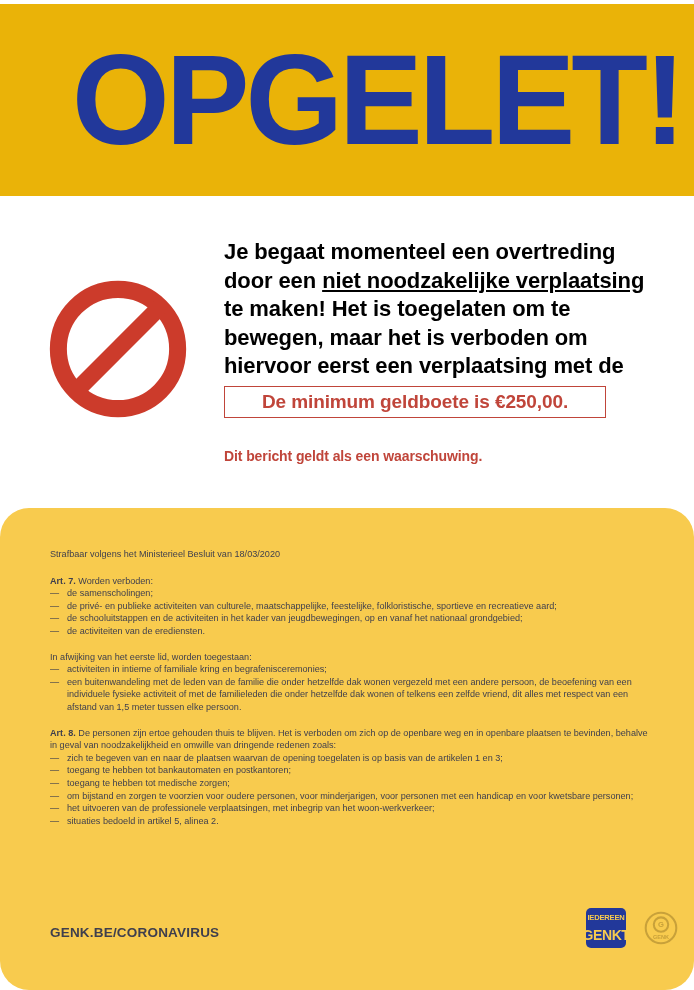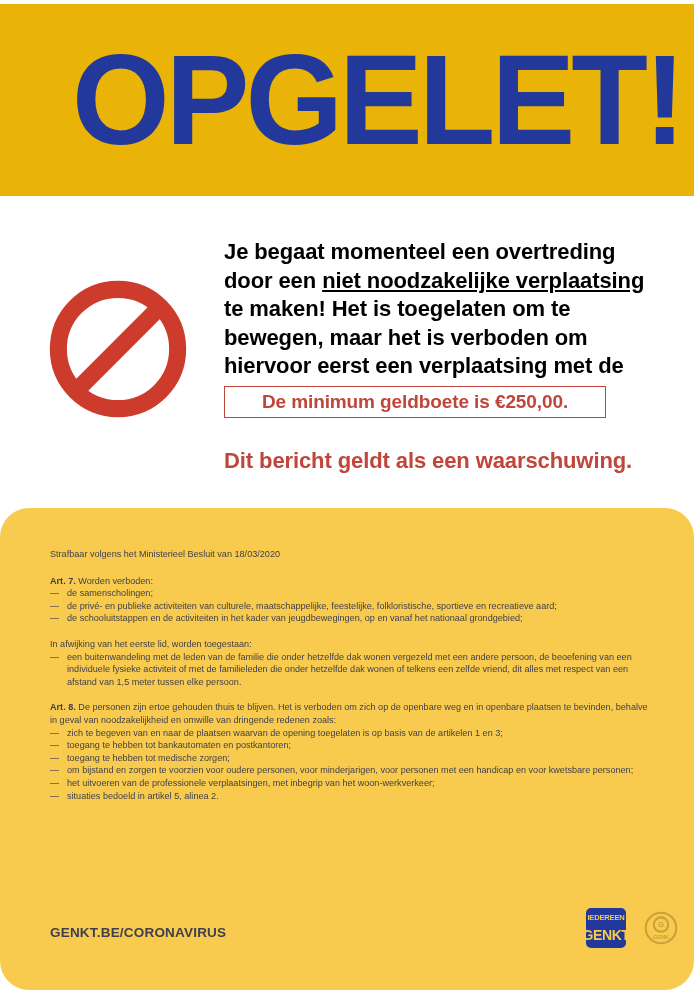--- a/index.html
+++ b/index.html
@@ -112,21 +112,21 @@
   }
 
   .warning-line {
     position: absolute;
     left: 224px;
     top: 448px;
     width: 460px;
     margin: 0;
     font-family: "Liberation Sans", sans-serif;
     font-weight: bold;
-    font-size: 22px;
+    font-size: 14px;
     color: #c0453a;
     letter-spacing: -0.1px;
   }
 
   
   .band-legal {
     position: absolute;
     left: 0;
     top: 508px;
     width: 694px;
@@ -260,44 +260,46 @@
   <div class="band-legal">
     <div class="legal">
       <p class="legal-intro">Strafbaar volgens het Ministerieel Besluit van 18/03/2020</p>
       <div id="legal-sections">
           <div class="legal-section">
             <p class="legal-head"><b>Art. 7.</b><span> Worden verboden:</span></p>
             <ul class="legal-list">
               <li>de samenscholingen;</li>
               <li>de privé- en publieke activiteiten van culturele, maatschappelijke, feestelijke, folkloristische, sportieve en recreatieve aard;</li>
               <li>de schooluitstappen en de activiteiten in het kader van jeugdbewegingen, op en vanaf het nationaal grondgebied;</li>
+              <li>de activiteiten van de erediensten.</li>
             </ul>
           </div>
           <div class="legal-section">
             <p class="legal-head"><span>In afwijking van het eerste lid, worden toegestaan:</span></p>
             <ul class="legal-list">
+              <li>activiteiten in intieme of familiale kring en begrafenisceremonies;</li>
               <li>een buitenwandeling met de leden van de familie die onder hetzelfde dak wonen vergezeld met een andere persoon, de beoefening van een individuele fysieke activiteit of met de familieleden die onder hetzelfde dak wonen of telkens een zelfde vriend, dit alles met respect van een afstand van 1,5 meter tussen elke persoon.</li>
             </ul>
           </div>
           <div class="legal-section">
             <p class="legal-head"><b>Art. 8.</b><span> De personen zijn ertoe gehouden thuis te blijven. Het is verboden om zich op de openbare weg en in openbare plaatsen te bevinden, behalve in geval van noodzakelijkheid en omwille van dringende redenen zoals:</span></p>
             <ul class="legal-list">
               <li>zich te begeven van en naar de plaatsen waarvan de opening toegelaten is op basis van de artikelen 1 en 3;</li>
               <li>toegang te hebben tot bankautomaten en postkantoren;</li>
               <li>toegang te hebben tot medische zorgen;</li>
               <li>om bijstand en zorgen te voorzien voor oudere personen, voor minderjarigen, voor personen met een handicap en voor kwetsbare personen;</li>
               <li>het uitvoeren van de professionele verplaatsingen, met inbegrip van het woon-werkverkeer;</li>
               <li>situaties bedoeld in artikel 5, alinea 2.</li>
             </ul>
           </div>
         </div>
     </div>
   </div>
 
-  <p class="footer-url">GENKT.BE/CORONAVIRUS</p>
+  <p class="footer-url">GENK.BE/CORONAVIRUS</p>
 
   <div class="logo">
     <div class="logo-badge">
       <span class="logo-badge-top">IEDEREEN</span>
       <span class="logo-badge-bottom">GENKT</span>
     </div>
     <svg class="logo-seal" viewBox="0 0 40 40">
       <circle cx="20" cy="20" r="18" fill="none" stroke="#c8a13a" stroke-width="2.4"></circle>
       <circle cx="20" cy="16" r="8.5" fill="none" stroke="#c8a13a" stroke-width="2.4"></circle>
       <text x="20" y="19.2" text-anchor="middle" font-family="Liberation Sans, sans-serif" font-size="9" font-weight="bold" fill="#c8a13a">G</text>

